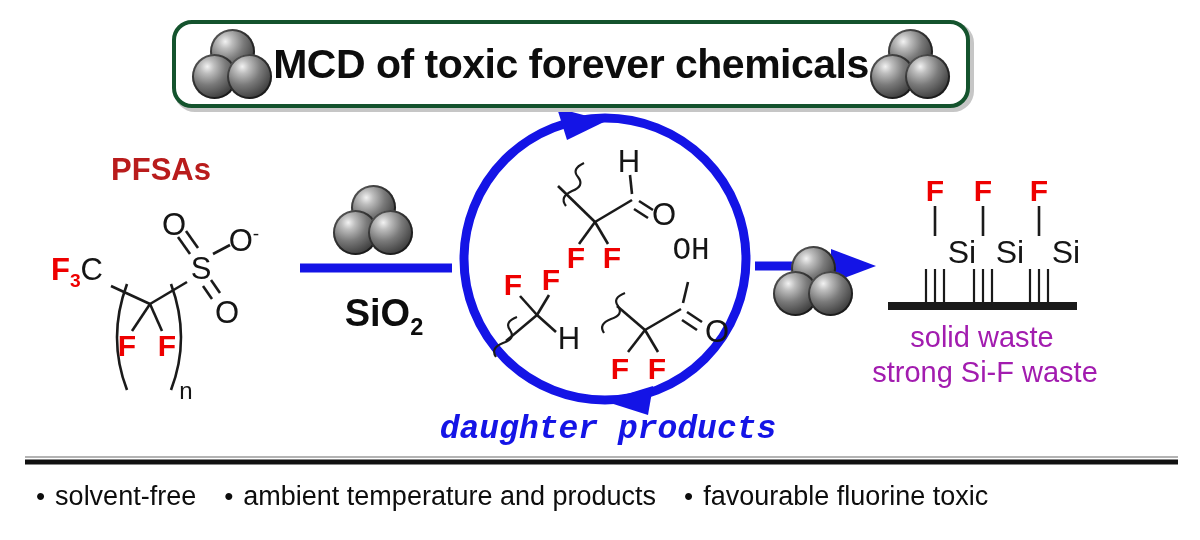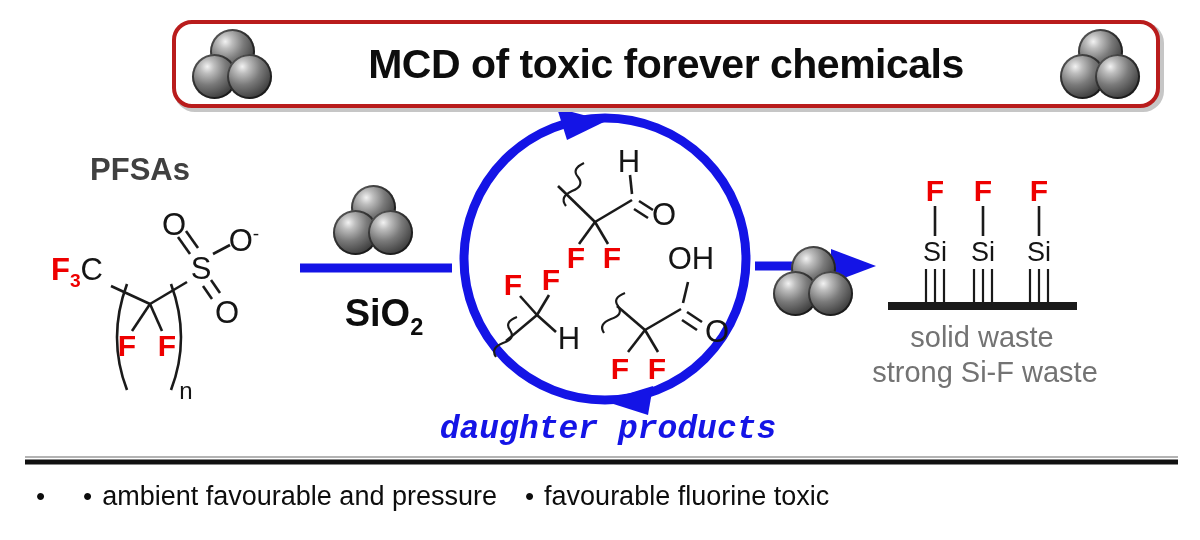--- a/index.html
+++ b/index.html
@@ -1,47 +1,47 @@
 <!DOCTYPE html>
 <html><head>
 <meta charset="utf-8">
 <style>
   * { margin:0; padding:0; box-sizing:border-box; }
   html,body { width:1200px; height:540px; background:#ffffff; overflow:hidden;
               font-family:"Liberation Sans", sans-serif; color:#151515; }
   .abs { position:absolute; }
 
   
-  .banner { position:absolute; left:172px; top:20px; width:988px; height:88px;
-            background:#fff; border:4px solid #b91c1c; border-radius:20px;
+  .banner { position:absolute; left:172px; top:20px; width:798px; height:88px;
+            background:#fff; border:4px solid #14532d; border-radius:20px;
             box-shadow:3px 3px 0 1px #c6c6c6;
             display:flex; align-items:center; justify-content:space-between;
             padding:0 16px; }
   .banner-title { font-size:41px; font-weight:700; letter-spacing:-0.5px; color:#0d0d0d; }
 
   
   .cluster { position:relative; width:80px; height:70px; }
   .sphere { position:absolute; width:45px; height:45px; border-radius:50%;
             background:radial-gradient(circle at 34% 28%, #f2f2f2 0%, #bdbdbd 16%, #7a7a7a 42%, #4a4a4a 68%, #141414 100%);
             box-shadow:inset 0 0 0 2px rgba(0,0,0,0.55); }
   .s-top   { left:18px; top:0; }
   .s-left  { left:0;    top:25px; }
   .s-right { left:35px; top:25px; }
 
   
   .lbl { position:absolute; transform:translate(-50%,-50%); font-size:31px;
          line-height:1; white-space:nowrap; color:#151515; }
   .red  { color:#ee0000; font-weight:700; }
   sub { font-size:0.62em; }
   sup { font-size:0.62em; }
-  .pfsas-label { font-size:31px; font-weight:700; color:#404040; }
+  .pfsas-label { font-size:31px; font-weight:700; color:#b91c1c;margin-left:21px; }
   .sio2-label  { font-size:38px; font-weight:700; color:#0d0d0d; }
-  .si-label    { font-size:27px; }
+  .si-label    { font-size:32px;margin-left:27px; }
   .f-label     { font-size:30px; }
-  .caption     { font-size:29px; color:#737373; }
+  .caption     { font-size:29px; color:#a21caf; }
   .daughter    { font-size:33px; font-weight:700; font-style:italic; color:#1414e6; }
   .n-label     { font-size:24px; }
 
   
   .footer { position:absolute; left:36px; top:481px; display:flex; gap:28px;
             font-size:27px; color:#0d0d0d; }
   .footer-item { display:flex; align-items:baseline; }
   .dot { margin-right:10px; font-size:26px; }
   .layer { position:absolute; left:0; top:0; }
 </style>
@@ -166,21 +166,21 @@
 
 <div class="lbl" style="left:629px; top:161px;">H</div>
 <div class="lbl" style="left:664px; top:214px;">O</div>
 <div class="lbl red f-label" style="left:576px; top:258px;">F</div>
 <div class="lbl red f-label" style="left:612px; top:258px;">F</div>
 
 <div class="lbl red f-label" style="left:513px; top:285px;">F</div>
 <div class="lbl red f-label" style="left:551px; top:280px;">F</div>
 <div class="lbl" style="left:569px; top:338px;">H</div>
 
-<div class="lbl" style="left:691px; top:258px;">OH</div>
+<div class="lbl" style="left:691px; top:250px;font-family:Liberation Mono, monospace;">OH</div>
 <div class="lbl" style="left:717px; top:331px;">O</div>
 <div class="lbl red f-label" style="left:620px; top:369px;">F</div>
 <div class="lbl red f-label" style="left:657px; top:369px;">F</div>
 
 <div class="lbl daughter" style="left:608px; top:429px;font-family:Liberation Mono, monospace;">daughter products</div>
 
 <div class="cluster abs" style="left:773px; top:176px;">
   <div class="sphere s-top"></div>
   <div class="sphere s-left"></div>
   <div class="sphere s-right"></div>
@@ -191,22 +191,23 @@
 <div class="lbl red f-label" style="left:1039px; top:191px;">F</div>
 <div class="lbl si-label" style="left:935px; top:252px;">Si</div>
 <div class="lbl si-label" style="left:983px; top:252px;">Si</div>
 <div class="lbl si-label" style="left:1039px; top:252px;">Si</div>
 <div class="lbl caption" style="left:982px; top:337px;">solid waste</div>
 <div class="lbl caption" style="left:985px; top:372px;">strong Si-F waste</div>
 
 <div class="footer">
   <div class="footer-item">
     <span class="dot">•</span>
+    <span>solvent-free</span>
   </div>
   <div class="footer-item">
     <span class="dot">•</span>
-    <span>ambient favourable and pressure</span>
+    <span>ambient temperature and products</span>
   </div>
   <div class="footer-item">
     <span class="dot">•</span>
     <span>favourable fluorine toxic</span>
   </div>
 </div>
 
 </body></html>

